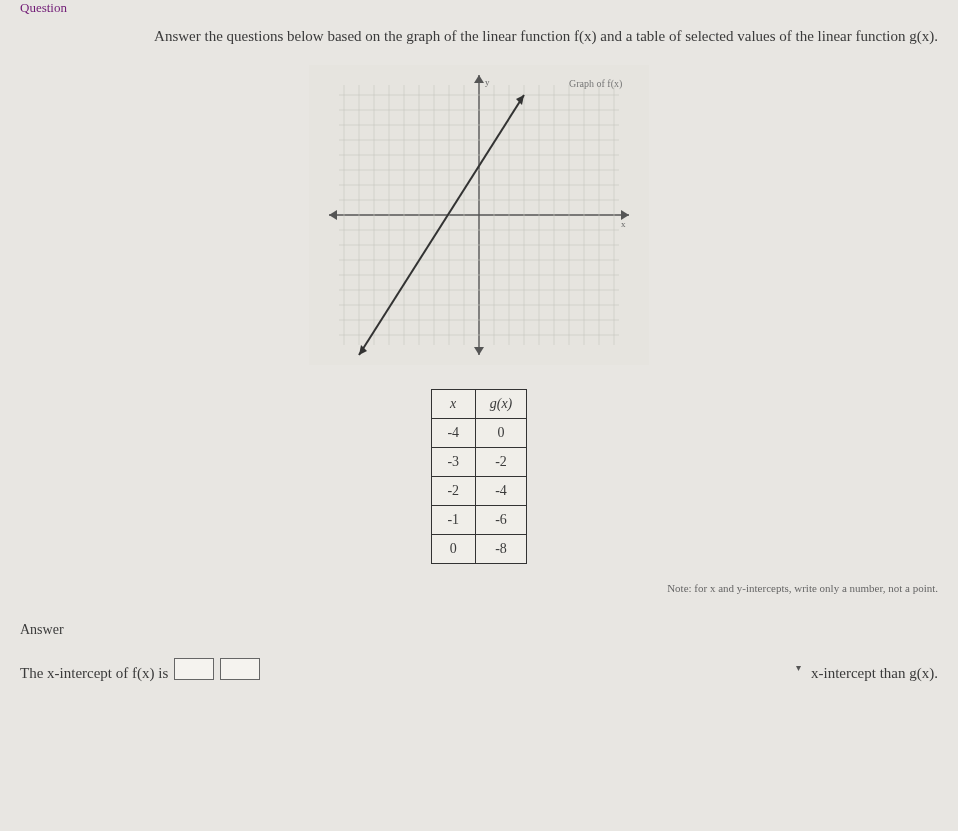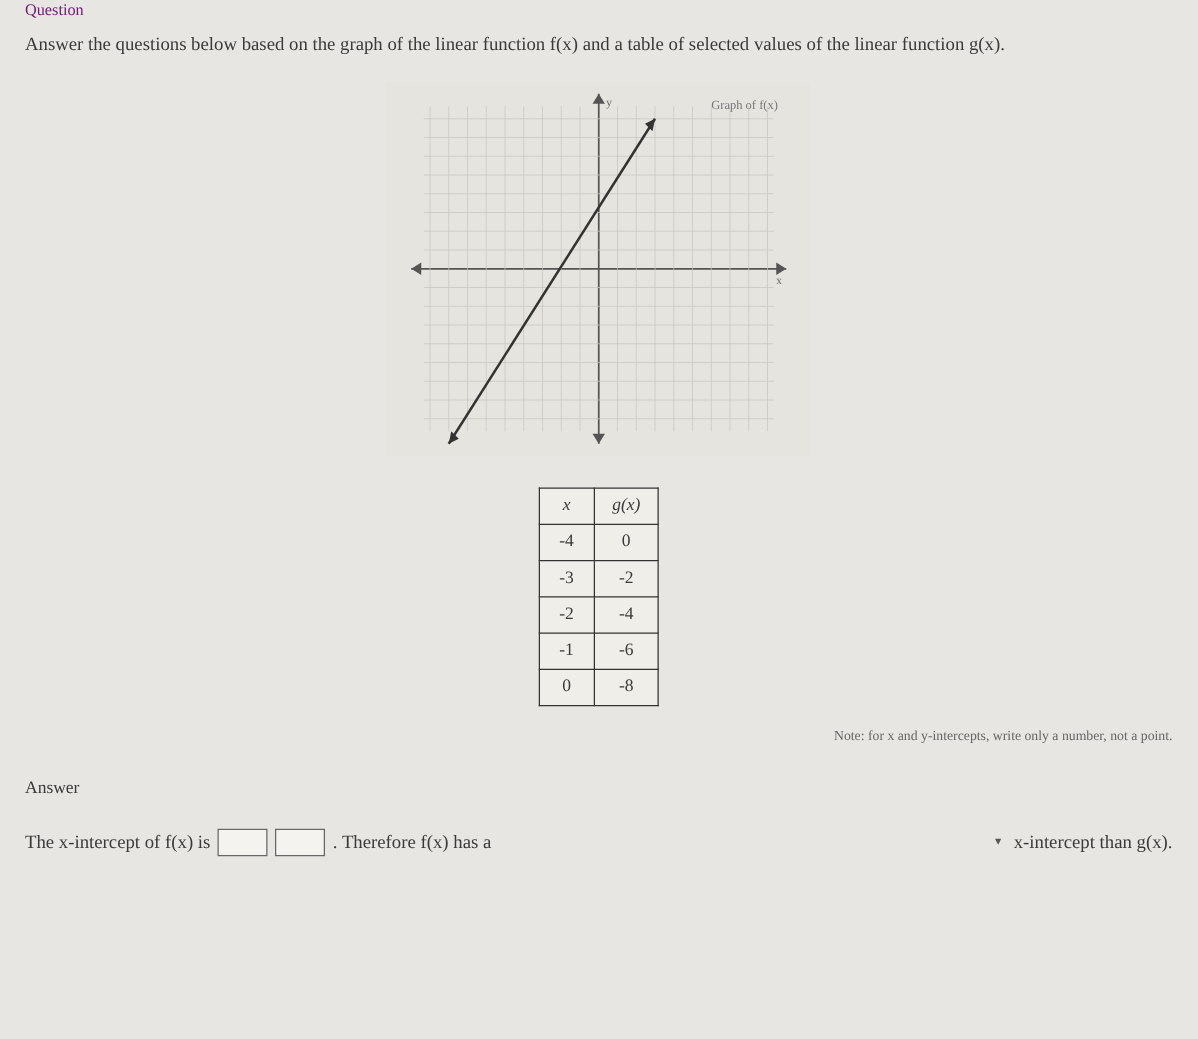--- a/index.html
+++ b/index.html
@@ -13,20 +13,21 @@
       position: relative;
     }
     .header-label {
       font-size: 13px;
       color: #701a75;
       margin-bottom: 12px;
     }
     .question-text {
       font-size: 15px;
       margin-bottom: 20px;
+      text-align: right;
     }
     .graph-container {
       text-align: center;
       margin: 10px 0 20px 0;
     }
     .graph-svg {
       display: inline-block;
     }
     .table-container {
       display: flex;
@@ -56,21 +57,20 @@
     }
     .answer-label {
       font-weight: normal;
       font-size: 14px;
       margin-bottom: 20px;
     }
     .answer-line {
       font-size: 15px;
       line-height: 2;
       display: flex;
-      align-items: center;
       flex-wrap: wrap;
       gap: 6px;
     }
     .input-box {
       display: inline-block;
       width: 40px;
       height: 22px;
       border: 1px solid #666;
       background: #f5f3ef;
       vertical-align: middle;
@@ -185,17 +185,16 @@
 </div>
 
 <div class="note">Note: for x and y-intercepts, write only a number, not a point.</div>
 
 <div class="answer-label">Answer</div>
 
 <div class="answer-line">
   <span>The x-intercept of f(x) is</span>
   <span class="input-box"></span>
   <span class="input-box"></span>
-  <span>. Therefore f(x) has a</span>
   <span style="flex:1"></span>
   <span class="dropdown-caret">▾</span>
   <span>x-intercept than g(x).</span>
 </div>
 
 </body></html>

